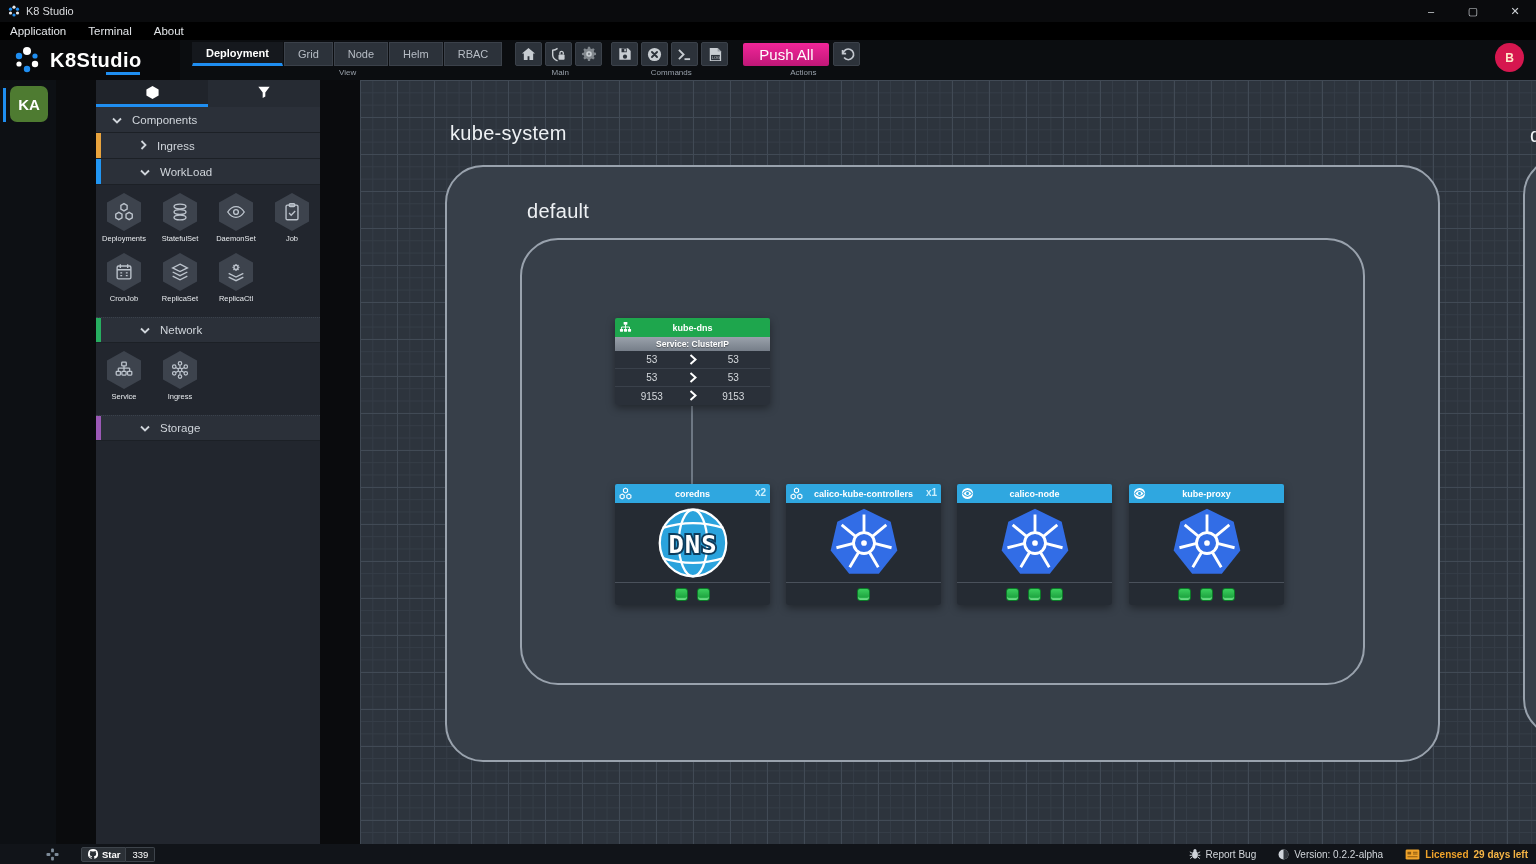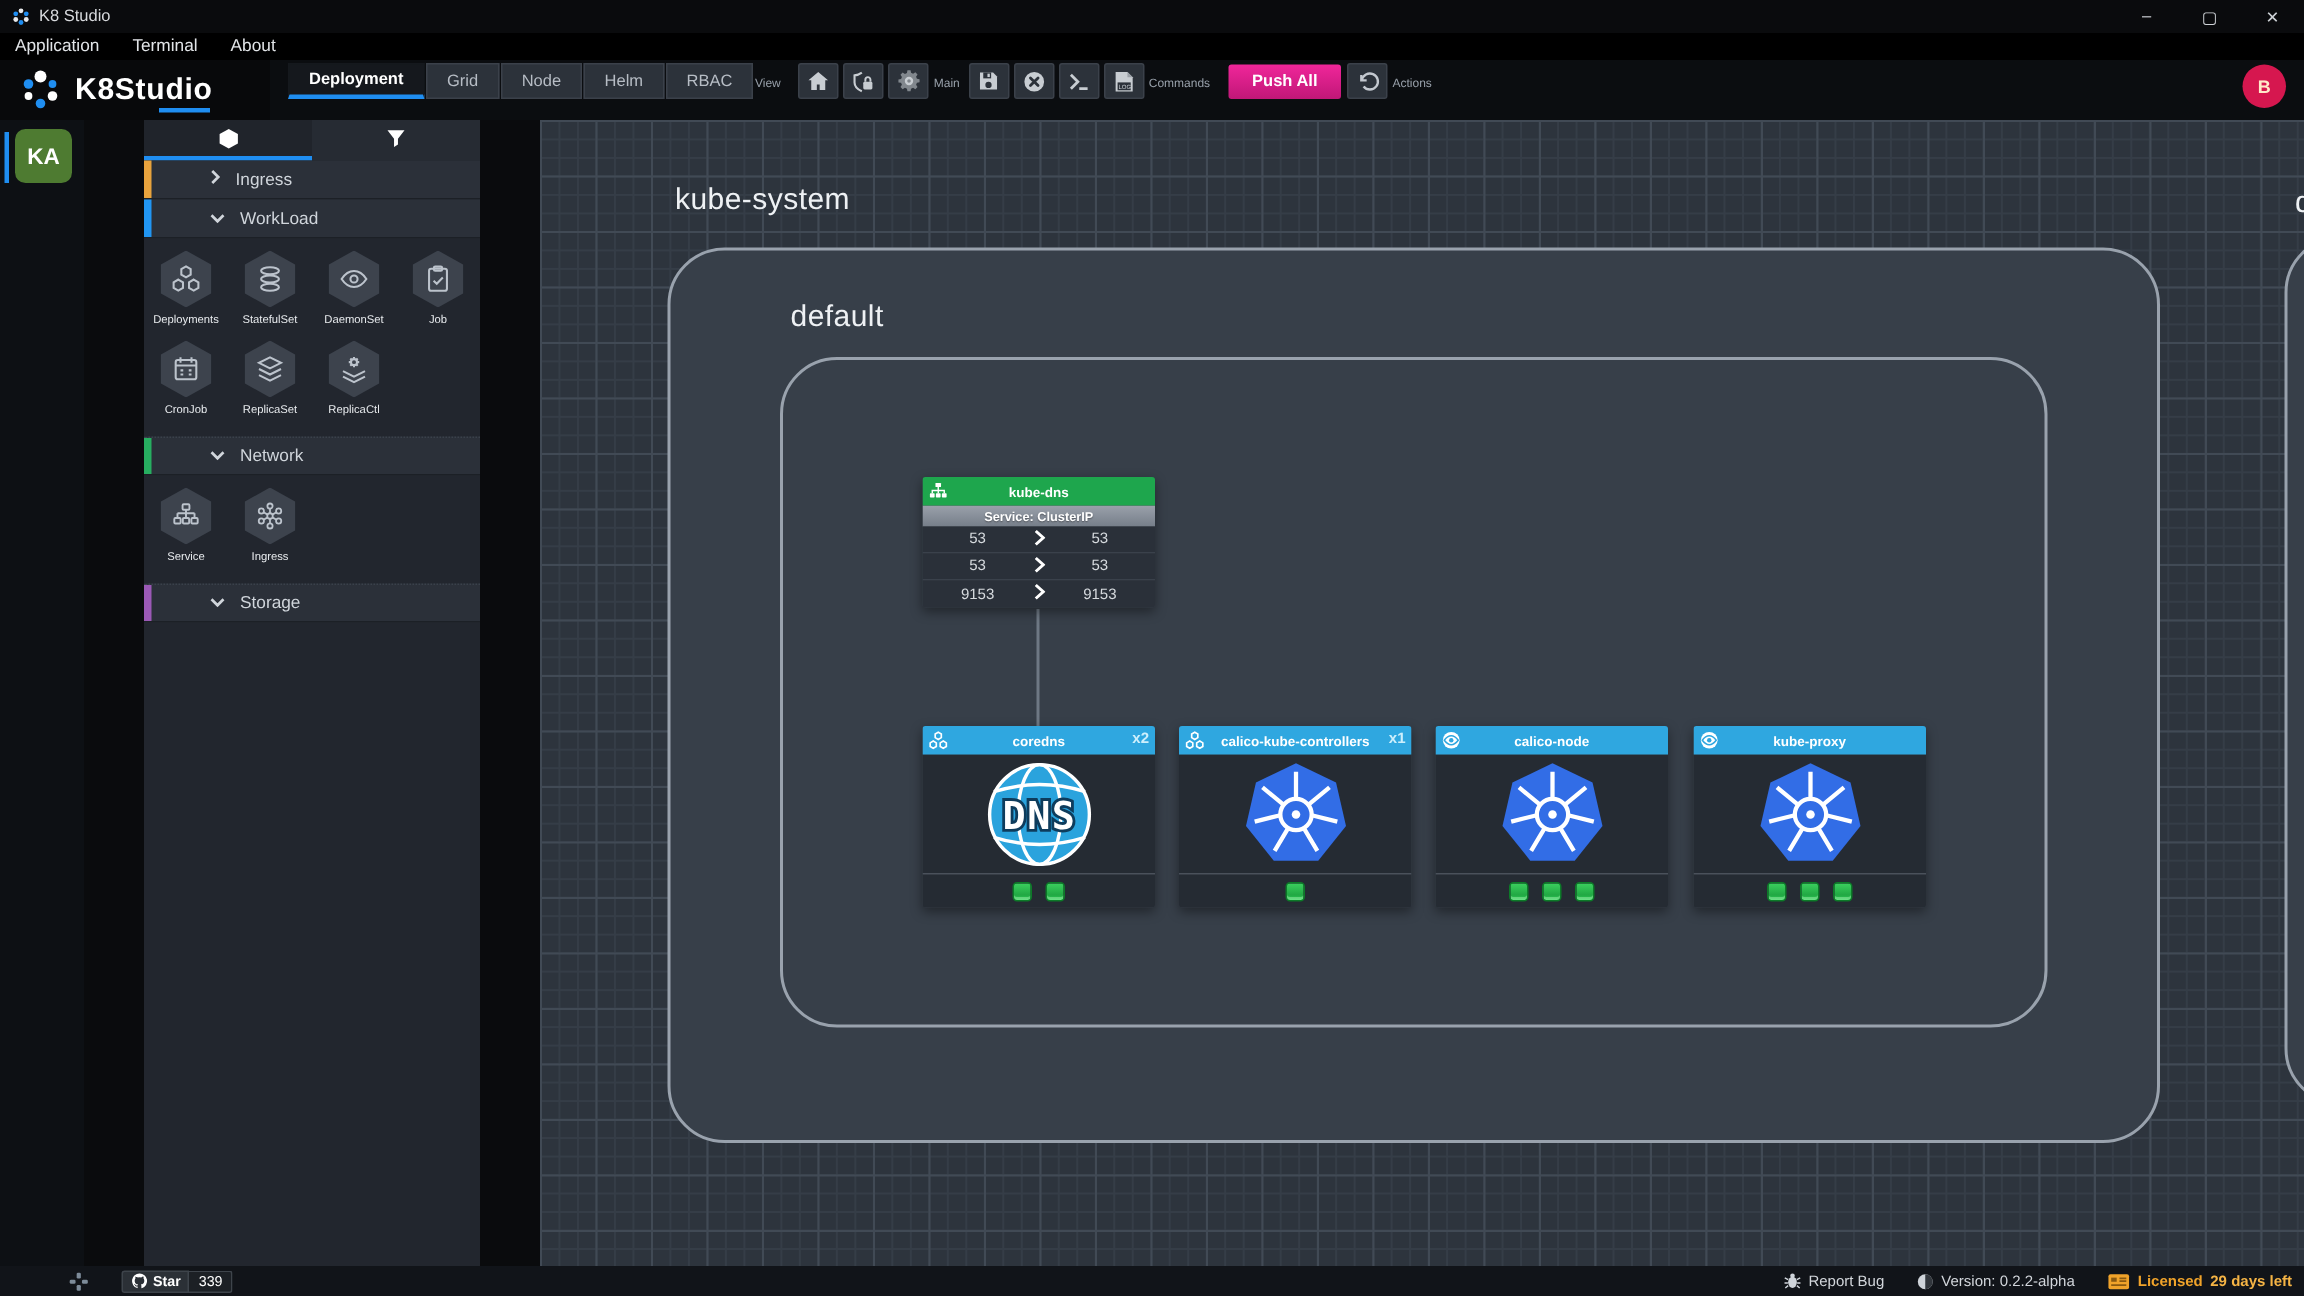--- a/index.html
+++ b/index.html
@@ -14,34 +14,34 @@
 
   
   .menubar { height:18px; background:#000; display:flex; align-items:center; gap:22px; padding-left:10px; }
   .menu-item { color:#e2e5e8; font-size:11.5px; }
 
   
   .toolbar { height:40px; background:#0b0d10; display:flex; align-items:flex-start; position:relative; }
   .logo-block { width:180px; height:40px; background:#08090b; display:flex; align-items:center; padding-left:12px; flex:none; }
   .logo-text { color:#fff; font-size:20px; font-weight:bold; letter-spacing:.5px; margin-left:8px; position:relative; }
   .logo-text::after { content:""; position:absolute; right:2px; bottom:-3px; width:34px; height:3px; background:#1f8ef1; }
-  .tgroup { display:flex; flex-direction:row; align-items:center; margin-top:2px; }
+  .tgroup { display:flex; flex-direction:column; align-items:center; margin-top:2px; }
   .trow { display:flex; align-items:center; }
   .tlabel { font-size:8px; color:#98a0aa; margin-top:2px; }
   .vtab { height:24px; padding:0 13px; font-size:11px; color:#b7bdc5; background:#2c323a; border:1px solid #3b414a;
     display:flex; align-items:center; margin-right:1px; }
   .vtab.active { background:#15181d; color:#fff; border-color:#15181d; border-bottom:3px solid #1f8ef1; font-weight:bold; }
   .tbtn { width:27px; height:24px; background:#2c323a; border:1px solid #3b414a; border-radius:2px; margin-right:3px;
     display:flex; align-items:center; justify-content:center; color:#c8cdd2; }
   .search-wrap { position:relative; margin:0 4px; }
   .search-input { width:200px; height:23px; background:#23282f; border:1px solid #3d434b; border-radius:3px;
     color:#cfd4da; font-size:11px; padding:0 6px 0 26px; outline:none; }
   .search-input::placeholder { color:#6b7480; }
   .search-ico { position:absolute; left:6px; top:4px; }
-  .push-btn { height:23px; padding:0 16px; border:none; border-radius:2px; color:#fff; font-size:11px; font-weight:bold;
+  .push-btn { height:23px; padding:0 16px; border:none; border-radius:2px; color:#fff; font-size:15px; font-weight:normal;
     background:linear-gradient(180deg,#f0269a 0%,#c01777 100%); margin-right:4px; }
   .undo-btn { font-size:15px; }
   .avatar-b { position:absolute; right:12px; top:3px; width:29px; height:29px; border-radius:50%; background:#d6174f;
     color:#ffe9c9; font-size:12px; font-weight:bold; display:flex; align-items:center; justify-content:center; }
   .ml12 { margin-left:12px; } .ml6 { margin-left:6px; }
 
   
   .app-body { display:flex; height:764px;gap:40px; }
   .rail { width:56px; background:#0d1014; flex:none; position:relative; }
   .rail-accent { position:absolute; left:3px; top:8px; width:3px; height:34px; background:#1f8ef1; }
@@ -247,20 +247,26 @@
             <polygon points="8,1 14.5,4.7 14.5,11.3 8,15 1.5,11.3 1.5,4.7" fill="#fff"></polygon>
           </svg>
       </div>
       <div class="sb-tab">
         <svg width="14" height="14" viewBox="0 0 16 16">
             <path d="M1.5 2h13L9.5 8.5V13l-3 1.8V8.5z" fill="#fff"></path>
           </svg>
       </div>
     </div>
 
+    <div class="sec-head">
+      <span class="chev"><svg width="10" height="7" viewBox="0 0 10 7">
+            <path d="M1 1.5l4 4 4-4" fill="none" stroke="#d0d5db" stroke-width="1.8"></path>
+          </svg></span>
+      <span>Components</span>
+    </div>
 
     <div class="sec-head sub">
       <span class="accent" style="background:#e8a33d"></span>
       <span class="chev"><svg width="7" height="10" viewBox="0 0 7 10">
             <path d="M1.5 1l4 4-4 4" fill="none" stroke="#d0d5db" stroke-width="1.8"></path>
           </svg></span>
       <span>Ingress</span>
     </div>
 
     <div class="sec-head sub">

